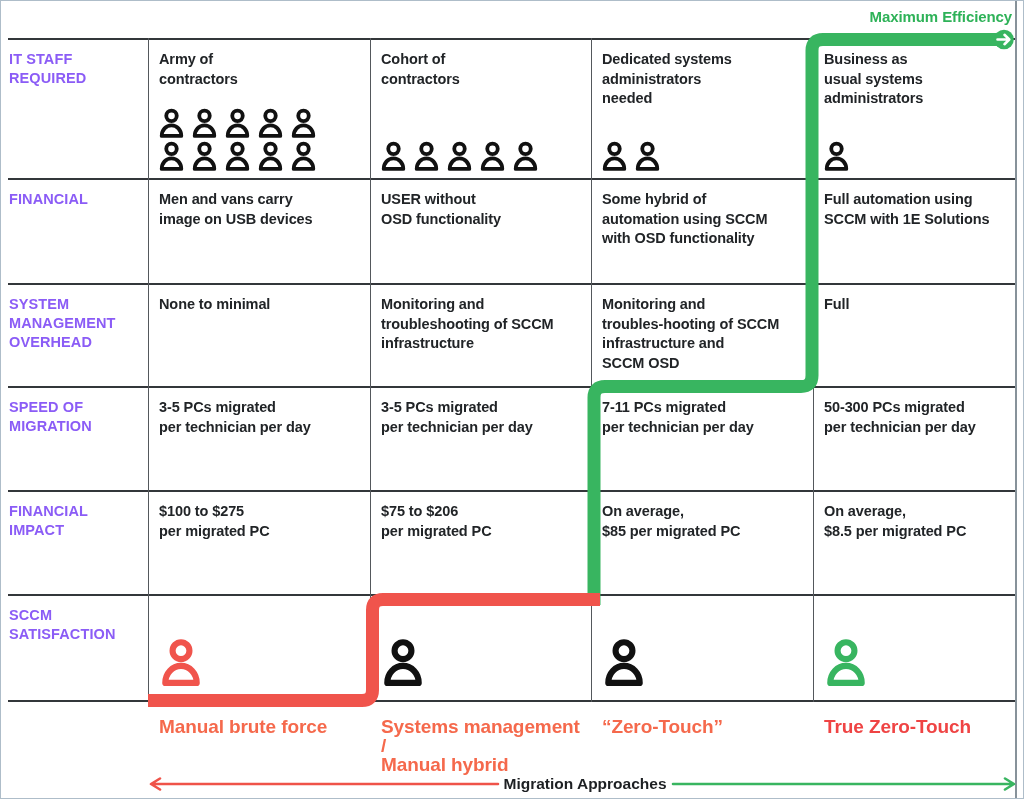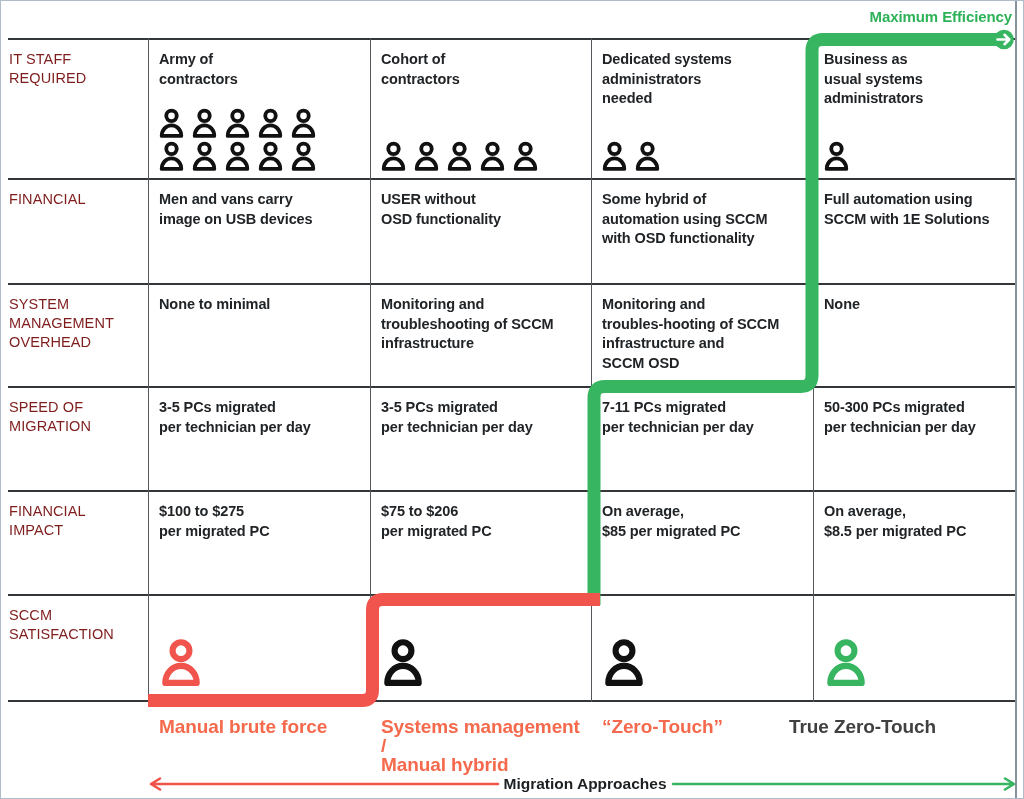--- a/index.html
+++ b/index.html
@@ -9,22 +9,22 @@
     font-family:"Liberation Sans", sans-serif;color:#1b1d1f;
   }
   .hline{position:absolute;left:7px;width:1007px;height:2px;background:#33373a;}
   .vline{position:absolute;top:37px;height:664px;width:1px;background:#54585c;}
   .page-edge{position:absolute;top:0;left:1014px;width:2px;height:799px;background:#87929a;}
   .max-eff{
     position:absolute;top:7px;right:11px;font-size:15px;font-weight:700;
     letter-spacing:-0.1px;color:#2eb258;white-space:nowrap;
   }
   .row-header{
-    position:absolute;font-size:14.5px;font-weight:400;line-height:19px;
-    letter-spacing:0.1px;color:#7f1d1d;white-space:pre-line;
+    position:absolute;font-size:14.5px;font-weight:700;line-height:19px;
+    letter-spacing:0.1px;color:#8b5cf6;white-space:pre-line;
   }
   .cell-text{
     position:absolute;font-size:14.5px;font-weight:600;line-height:19.5px;
     letter-spacing:-0.1px;color:#212427;white-space:pre-line;
   }
   .people-box{
     position:absolute;display:flex;flex-wrap:wrap;align-content:flex-end;
     column-gap:4px;row-gap:2px;
   }
   .person{display:block;}
@@ -163,21 +163,21 @@
 MANAGEMENT
 OVERHEAD</div>
       <div class="cell-text" style="left:158px;top:294px;width:202px">None to minimal</div>
       <div class="cell-text" style="left:380px;top:294px;width:201px">Monitoring and
 troubleshooting of SCCM
 infrastructure</div>
       <div class="cell-text" style="left:601px;top:294px;width:202px">Monitoring and
 troubles-hooting of SCCM
 infrastructure and
 SCCM OSD</div>
-      <div class="cell-text" style="left:823px;top:294px;width:182px">None</div>
+      <div class="cell-text" style="left:823px;top:294px;width:182px">Full</div>
       <div class="row-header" style="left:8px;top:397px;width:132px">SPEED OF
 MIGRATION</div>
       <div class="cell-text" style="left:158px;top:397px;width:202px">3-5 PCs migrated
 per technician per day</div>
       <div class="cell-text" style="left:380px;top:397px;width:201px">3-5 PCs migrated
 per technician per day</div>
       <div class="cell-text" style="left:601px;top:397px;width:202px">7-11 PCs migrated
 per technician per day</div>
       <div class="cell-text" style="left:823px;top:397px;width:182px">50-300 PCs migrated
 per technician per day</div>
@@ -226,21 +226,21 @@
     <path d="M 599 598.5 H 382 Q 371.5 598.5 371.5 609 V 689 Q 371.5 699.5 361 699.5 H 147" fill="none" stroke="#f0544c" stroke-width="13"></path>
   </svg>
 
   <div class="max-eff">Maximum Efficiency</div>
 
   <div id="labels-host">
       <div class="approach-label" style="left:158px;width:208px;color:#f5694c">Manual brute force</div>
       <div class="approach-label" style="left:380px;width:207px;color:#f5694c">Systems management /
 Manual hybrid</div>
       <div class="approach-label" style="left:601px;width:208px;color:#f5694c">“Zero-Touch”</div>
-      <div class="approach-label" style="left:788px;width:188px;color:#404040">True Zero-Touch</div>
+      <div class="approach-label" style="left:823px;width:188px;color:#ef4444">True Zero-Touch</div>
     </div>
 
   <svg class="overlay" width="1024" height="799" viewBox="0 0 1024 799">
     <path d="M 497 783 H 153 M 159 777.5 L 150 783 L 159 788.5" fill="none" stroke="#ef5349" stroke-width="2.6" stroke-linecap="round" stroke-linejoin="round"></path>
     <path d="M 672 783 H 1010 M 1004 777.5 L 1013 783 L 1004 788.5" fill="none" stroke="#38b560" stroke-width="2.6" stroke-linecap="round" stroke-linejoin="round"></path>
   </svg>
   <div class="axis-label">Migration Approaches</div>
 
 </div>
 

